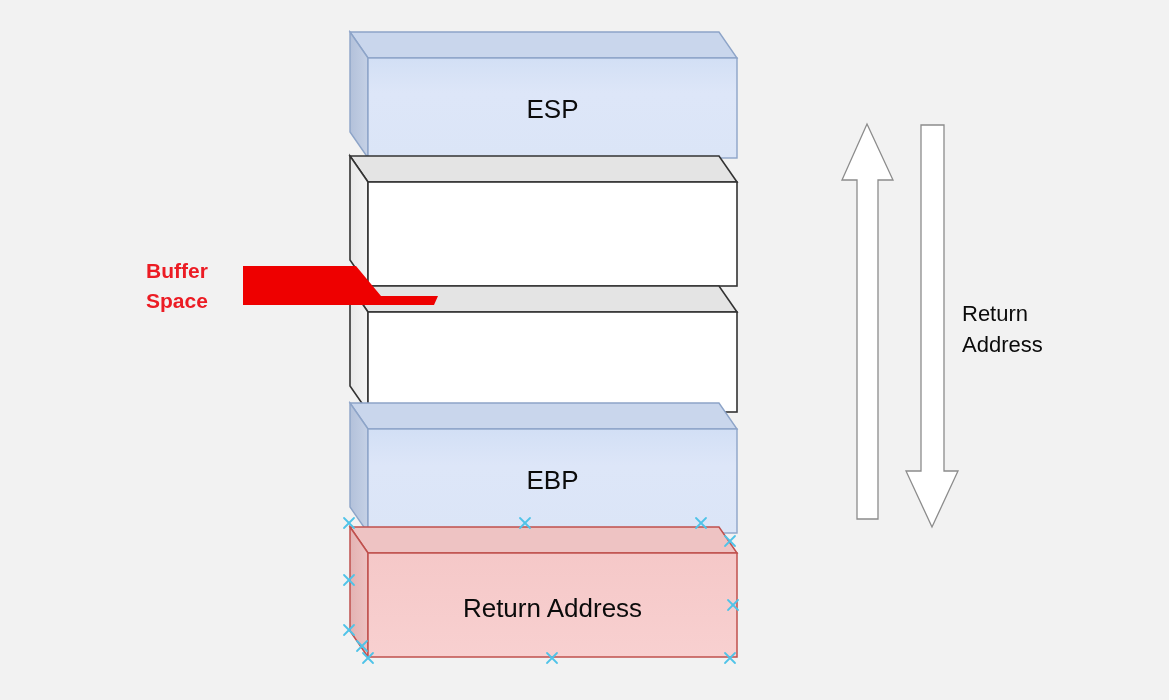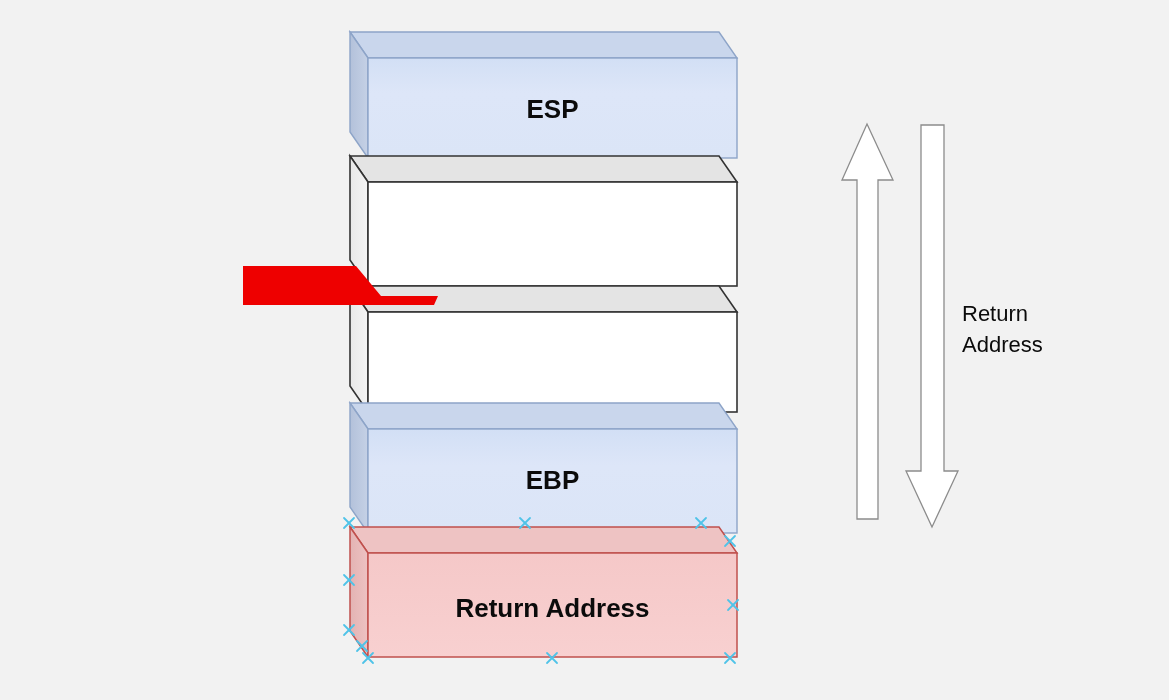--- a/index.html
+++ b/index.html
@@ -23,21 +23,21 @@
   #canvas > svg {
     position: absolute;
     left: 0;
     top: 0;
   }
   .blk-label {
     position: absolute;
     text-align: center;
     color: #0b0b0b;
     font-size: 26px;
-    font-weight: 700;
+    font-weight: 400;
     line-height: 1.15;
     white-space: nowrap;
     pointer-events: none;
   }
   .side-label {
     position: absolute;
     color: #0b0b0b;
     font-size: 22px;
     font-weight: 400;
     line-height: 1.42;
@@ -186,20 +186,24 @@
       </g>
     </g>
   </svg>
 
   <div class="blk-label" style="left:368px; top:95px; width:369px;">ESP</div>
 
   <div class="blk-label" style="left:368px; top:466px; width:369px;">EBP</div>
 
   <div class="blk-label" style="left:368px; top:594px; width:369px;">Return Address</div>
 
+  <div class="buffer-label" style="left:146px; top:256px; width:110px;">
+    <div>Buffer</div>
+    <div>Space</div>
+  </div>
 
   <div class="side-label right-al" style="left:660px; top:298px; width:175px;">
   </div>
 
   <div class="side-label left-al" style="left:962px; top:298px; width:190px;">
     <div>Return</div>
     <div>Address</div>
   </div>
 
 </div>

